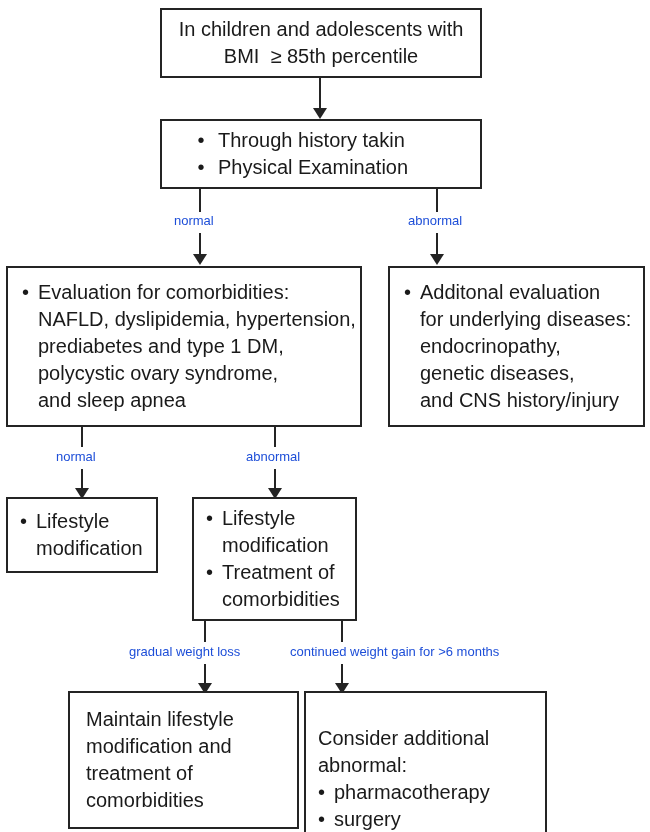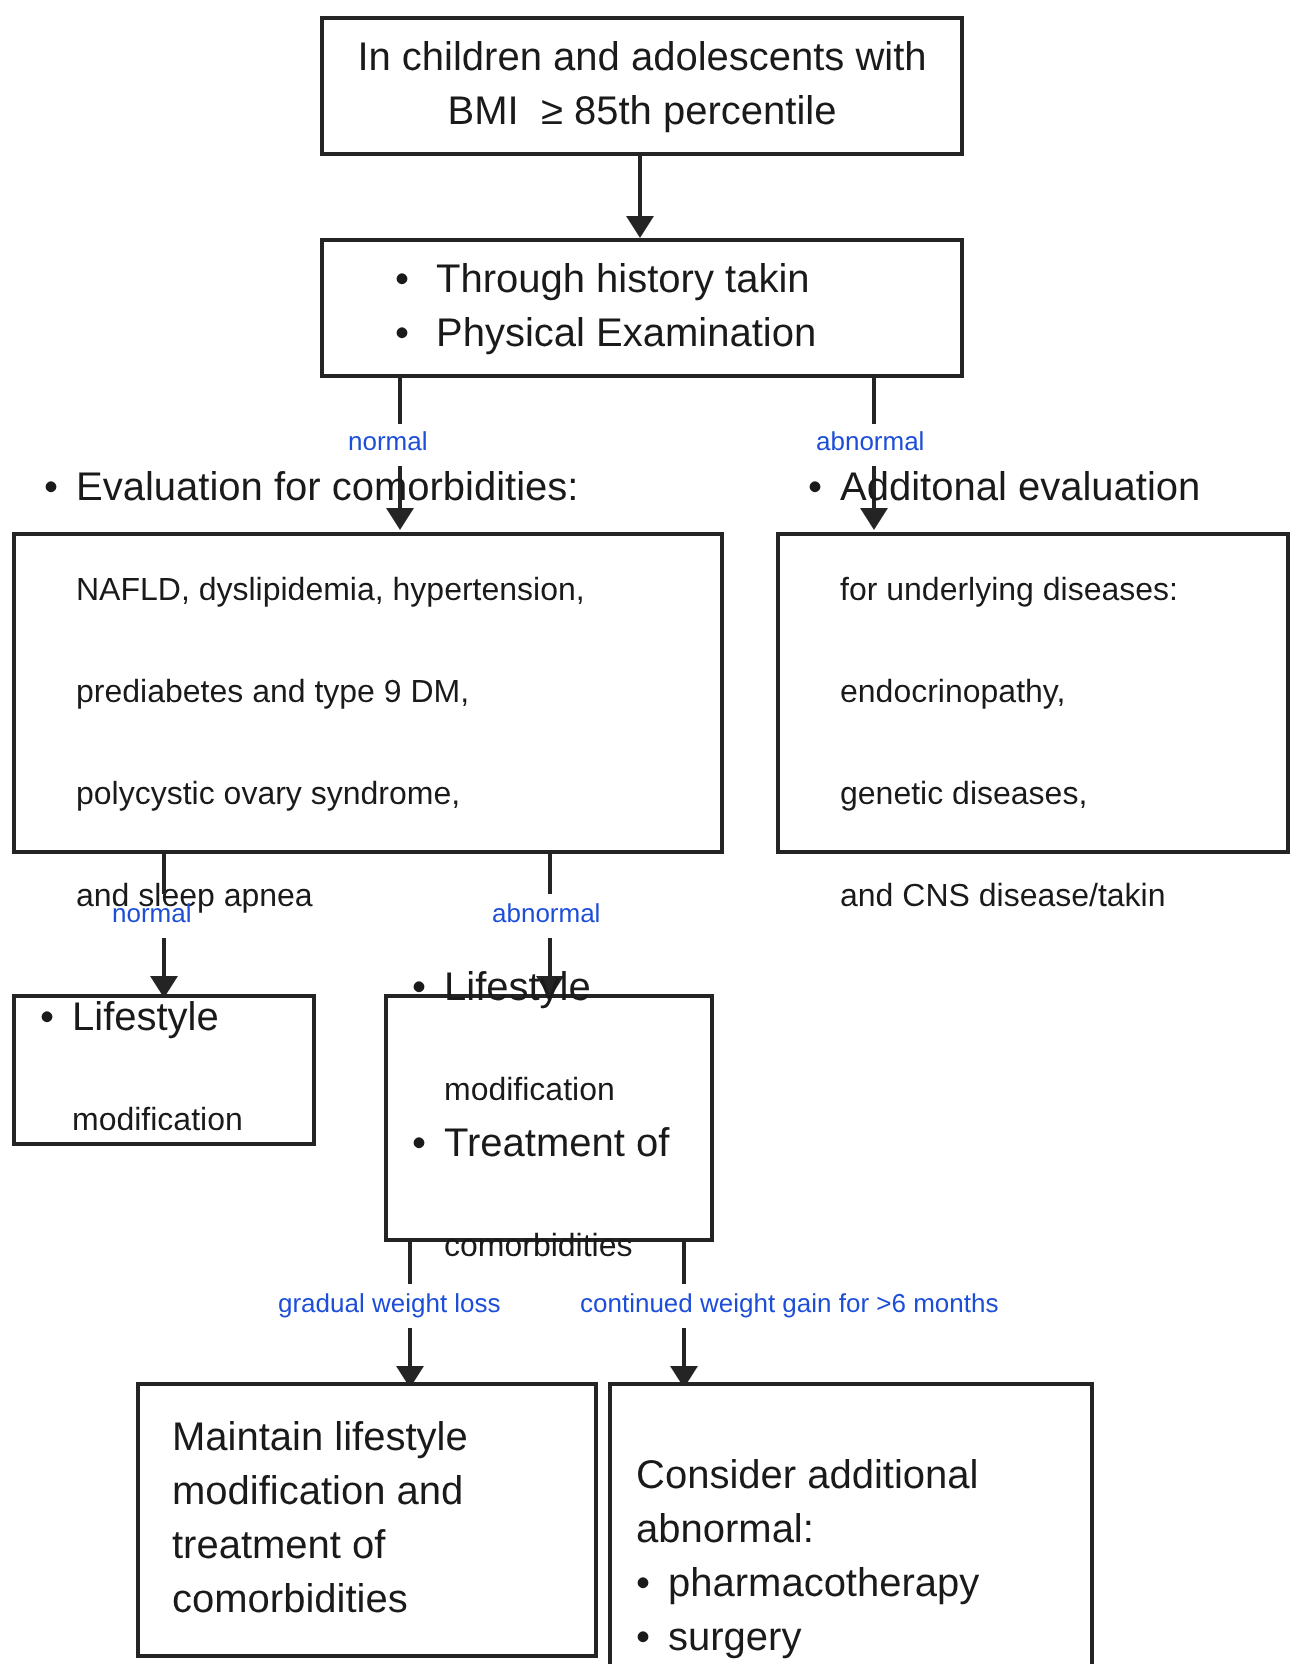--- a/index.html
+++ b/index.html
@@ -48,24 +48,23 @@
   }
   .bullet-dot.wide {
     width: 34px;
     text-align: center;
   }
   .bullet-text {
     flex: 1 1 auto;
     white-space: pre;
   }
   .cont-line {
-    font-size: 16px;
+    font-size: 20px;
     line-height: 27px;
     white-space: pre;
-    margin-top: 24px;
   }
   .edge-label {
     position: absolute;
     font-size: 13px;
     line-height: 16px;
     color: #1d4ed8;
     white-space: nowrap;
   }
   .vline {
     position: absolute;
@@ -114,34 +113,34 @@
   <div class="edge-label" style="left:408px; top:213px;">abnormal</div>
   <div class="vline" style="left:436px; top:233px; height:24px;"></div>
   <div class="arrowhead" style="left:430px; top:254px;"></div>
 
   <div class="node" style="left:6px; top:266px; width:356px; height:161px; padding:0 14px;">
     <div class="bullet-row">
       <span class="bullet-dot">•</span>
       <span class="bullet-text">Evaluation for comorbidities:</span>
     </div>
     <div class="cont-line" style="padding-left:16px;">NAFLD, dyslipidemia, hypertension,</div>
-    <div class="cont-line" style="padding-left:16px;">prediabetes and type 9 DM,</div>
+    <div class="cont-line" style="padding-left:16px;">prediabetes and type 1 DM,</div>
     <div class="cont-line" style="padding-left:16px;">polycystic ovary syndrome,</div>
     <div class="cont-line" style="padding-left:16px;">and sleep apnea</div>
   </div>
 
   <div class="node" style="left:388px; top:266px; width:257px; height:161px; padding:0 14px;">
     <div class="bullet-row">
       <span class="bullet-dot">•</span>
       <span class="bullet-text">Additonal evaluation</span>
     </div>
     <div class="cont-line" style="padding-left:16px;">for underlying diseases:</div>
     <div class="cont-line" style="padding-left:16px;">endocrinopathy,</div>
     <div class="cont-line" style="padding-left:16px;">genetic diseases,</div>
-    <div class="cont-line" style="padding-left:16px;">and CNS disease/takin</div>
+    <div class="cont-line" style="padding-left:16px;">and CNS history/injury</div>
   </div>
 
   <div class="vline" style="left:81px; top:427px; height:20px;"></div>
   <div class="edge-label" style="left:56px; top:449px;">normal</div>
   <div class="vline" style="left:81px; top:469px; height:22px;"></div>
   <div class="arrowhead" style="left:75px; top:488px;"></div>
 
   <div class="vline" style="left:274px; top:427px; height:20px;"></div>
   <div class="edge-label" style="left:246px; top:449px;">abnormal</div>
   <div class="vline" style="left:274px; top:469px; height:22px;"></div>
@@ -162,21 +161,21 @@
     </div>
     <div class="cont-line" style="padding-left:16px;">modification</div>
     <div class="bullet-row">
       <span class="bullet-dot">•</span>
       <span class="bullet-text">Treatment of</span>
     </div>
     <div class="cont-line" style="padding-left:16px;">comorbidities</div>
   </div>
 
   <div class="vline" style="left:204px; top:621px; height:21px;"></div>
-  <div class="edge-label" style="left:139px; top:644px;">gradual weight loss</div>
+  <div class="edge-label" style="left:129px; top:644px;">gradual weight loss</div>
   <div class="vline" style="left:204px; top:664px; height:22px;"></div>
   <div class="arrowhead" style="left:198px; top:683px;"></div>
 
   <div class="vline" style="left:341px; top:621px; height:21px;"></div>
   <div class="edge-label" style="left:290px; top:644px;">continued weight gain for &gt;6 months</div>
   <div class="vline" style="left:341px; top:664px; height:22px;"></div>
   <div class="arrowhead" style="left:335px; top:683px;"></div>
 
   <div class="node" style="left:68px; top:691px; width:231px; height:138px; padding:0 16px;">
     <div class="node-line">Maintain lifestyle</div>

